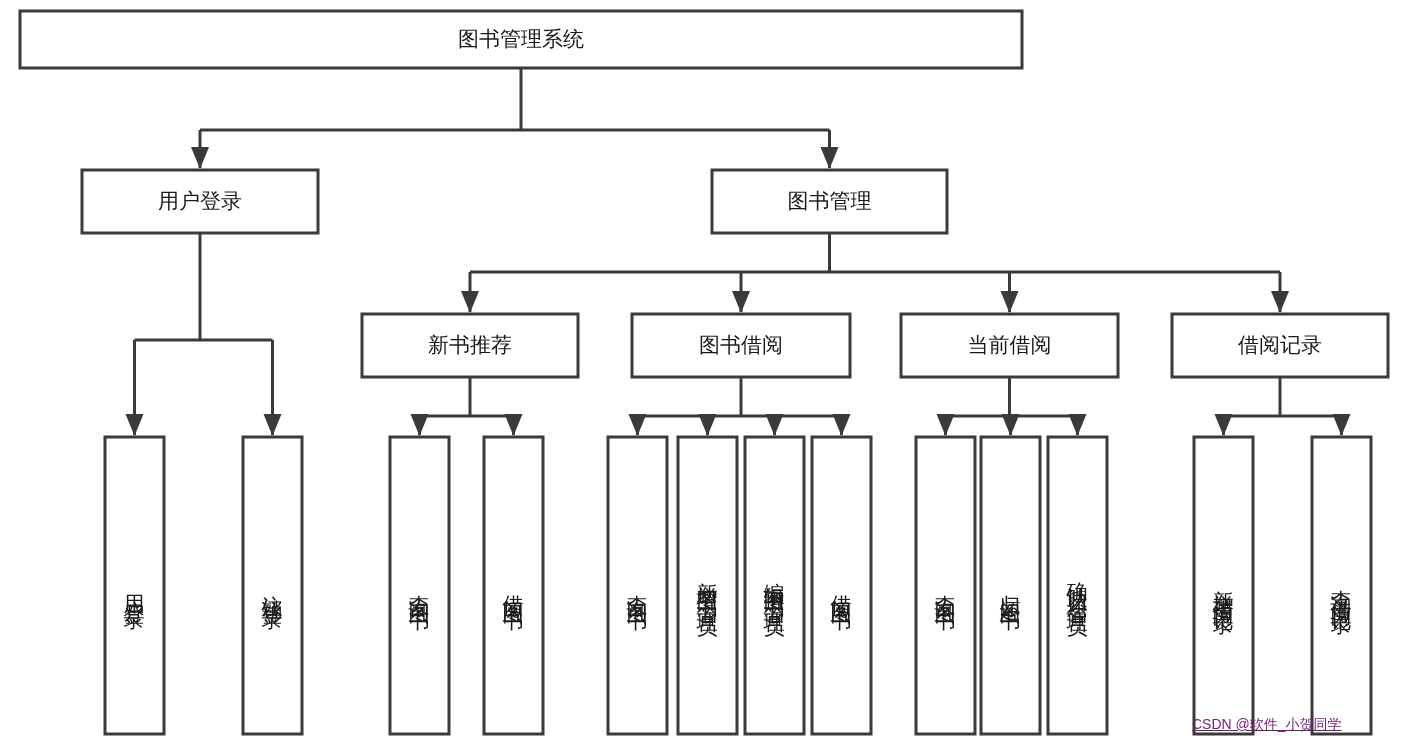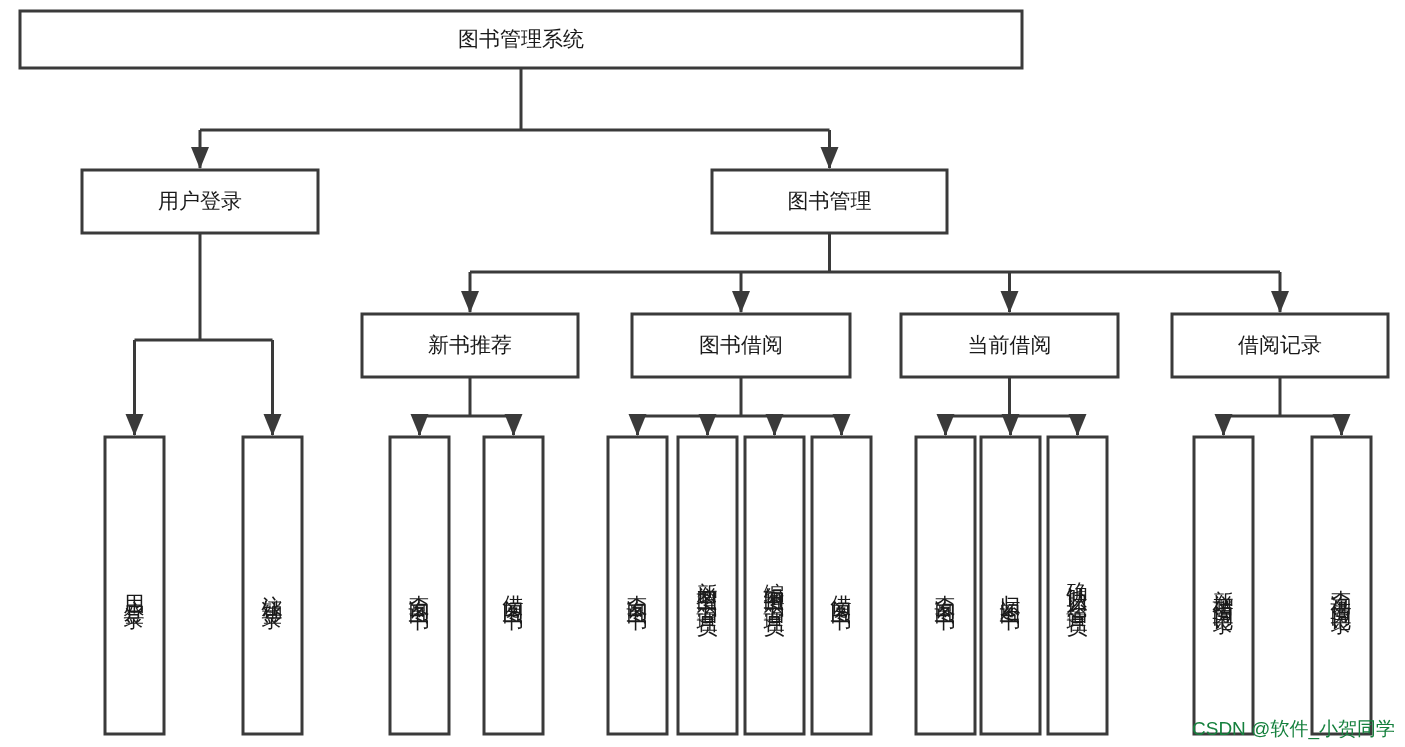--- a/index.html
+++ b/index.html
@@ -66,24 +66,25 @@
     font-size: 21px;
     line-height: 1.0;
     color: #1a1a1a;
     letter-spacing: 5px;
     white-space: nowrap;
     text-align: left;
   }
   .watermark {
     position: absolute;
     font-family: "Liberation Sans", "DejaVu Sans", sans-serif;
-    font-size: 19px;
-    color: #15803d;
+    font-size: 14px;
+    color: #701a75;
     white-space: nowrap;
     user-select: none;
+    text-decoration: underline;
   }
 </style>
 </head>
 <body>
 
 <div id="diagram-root">
   <svg class="diagram" viewBox="0 0 1405 747" xmlns="http://www.w3.org/2000/svg">
     <g id="connectors">
         <line x1="521" y1="68" x2="521" y2="130" class="connector"></line>
         <line x1="200" y1="130" x2="829.5" y2="130" class="connector"></line>

